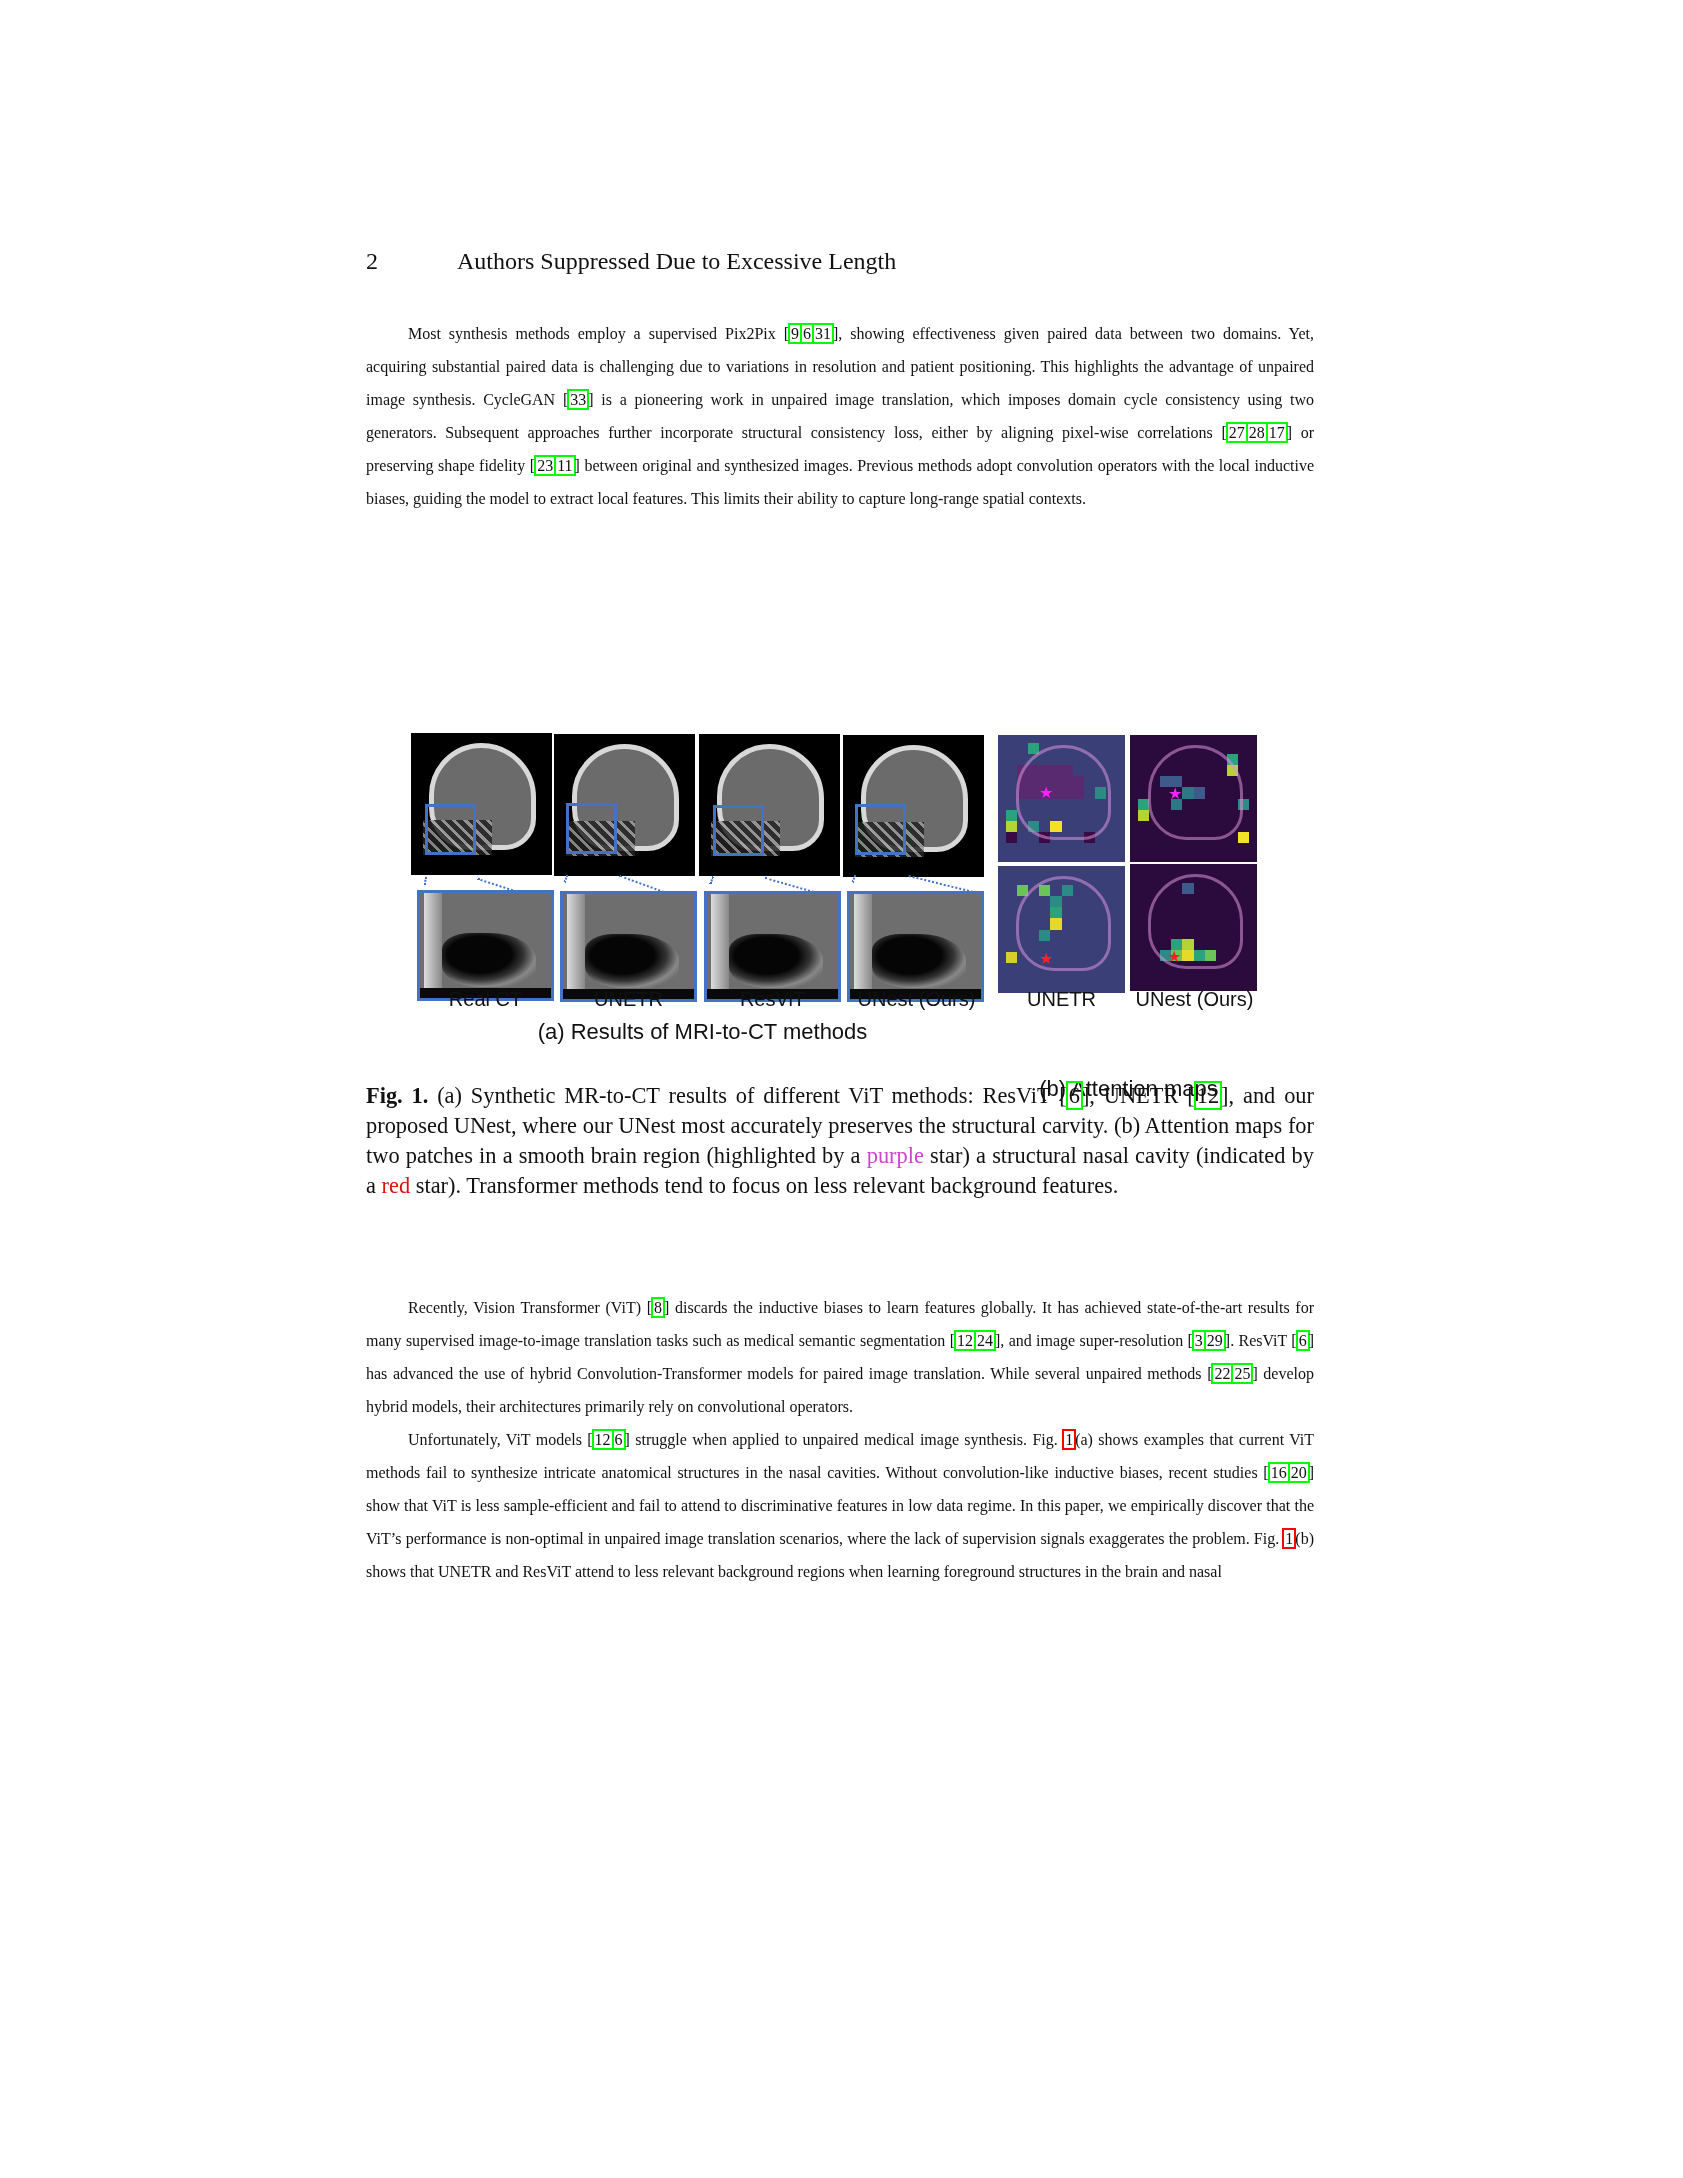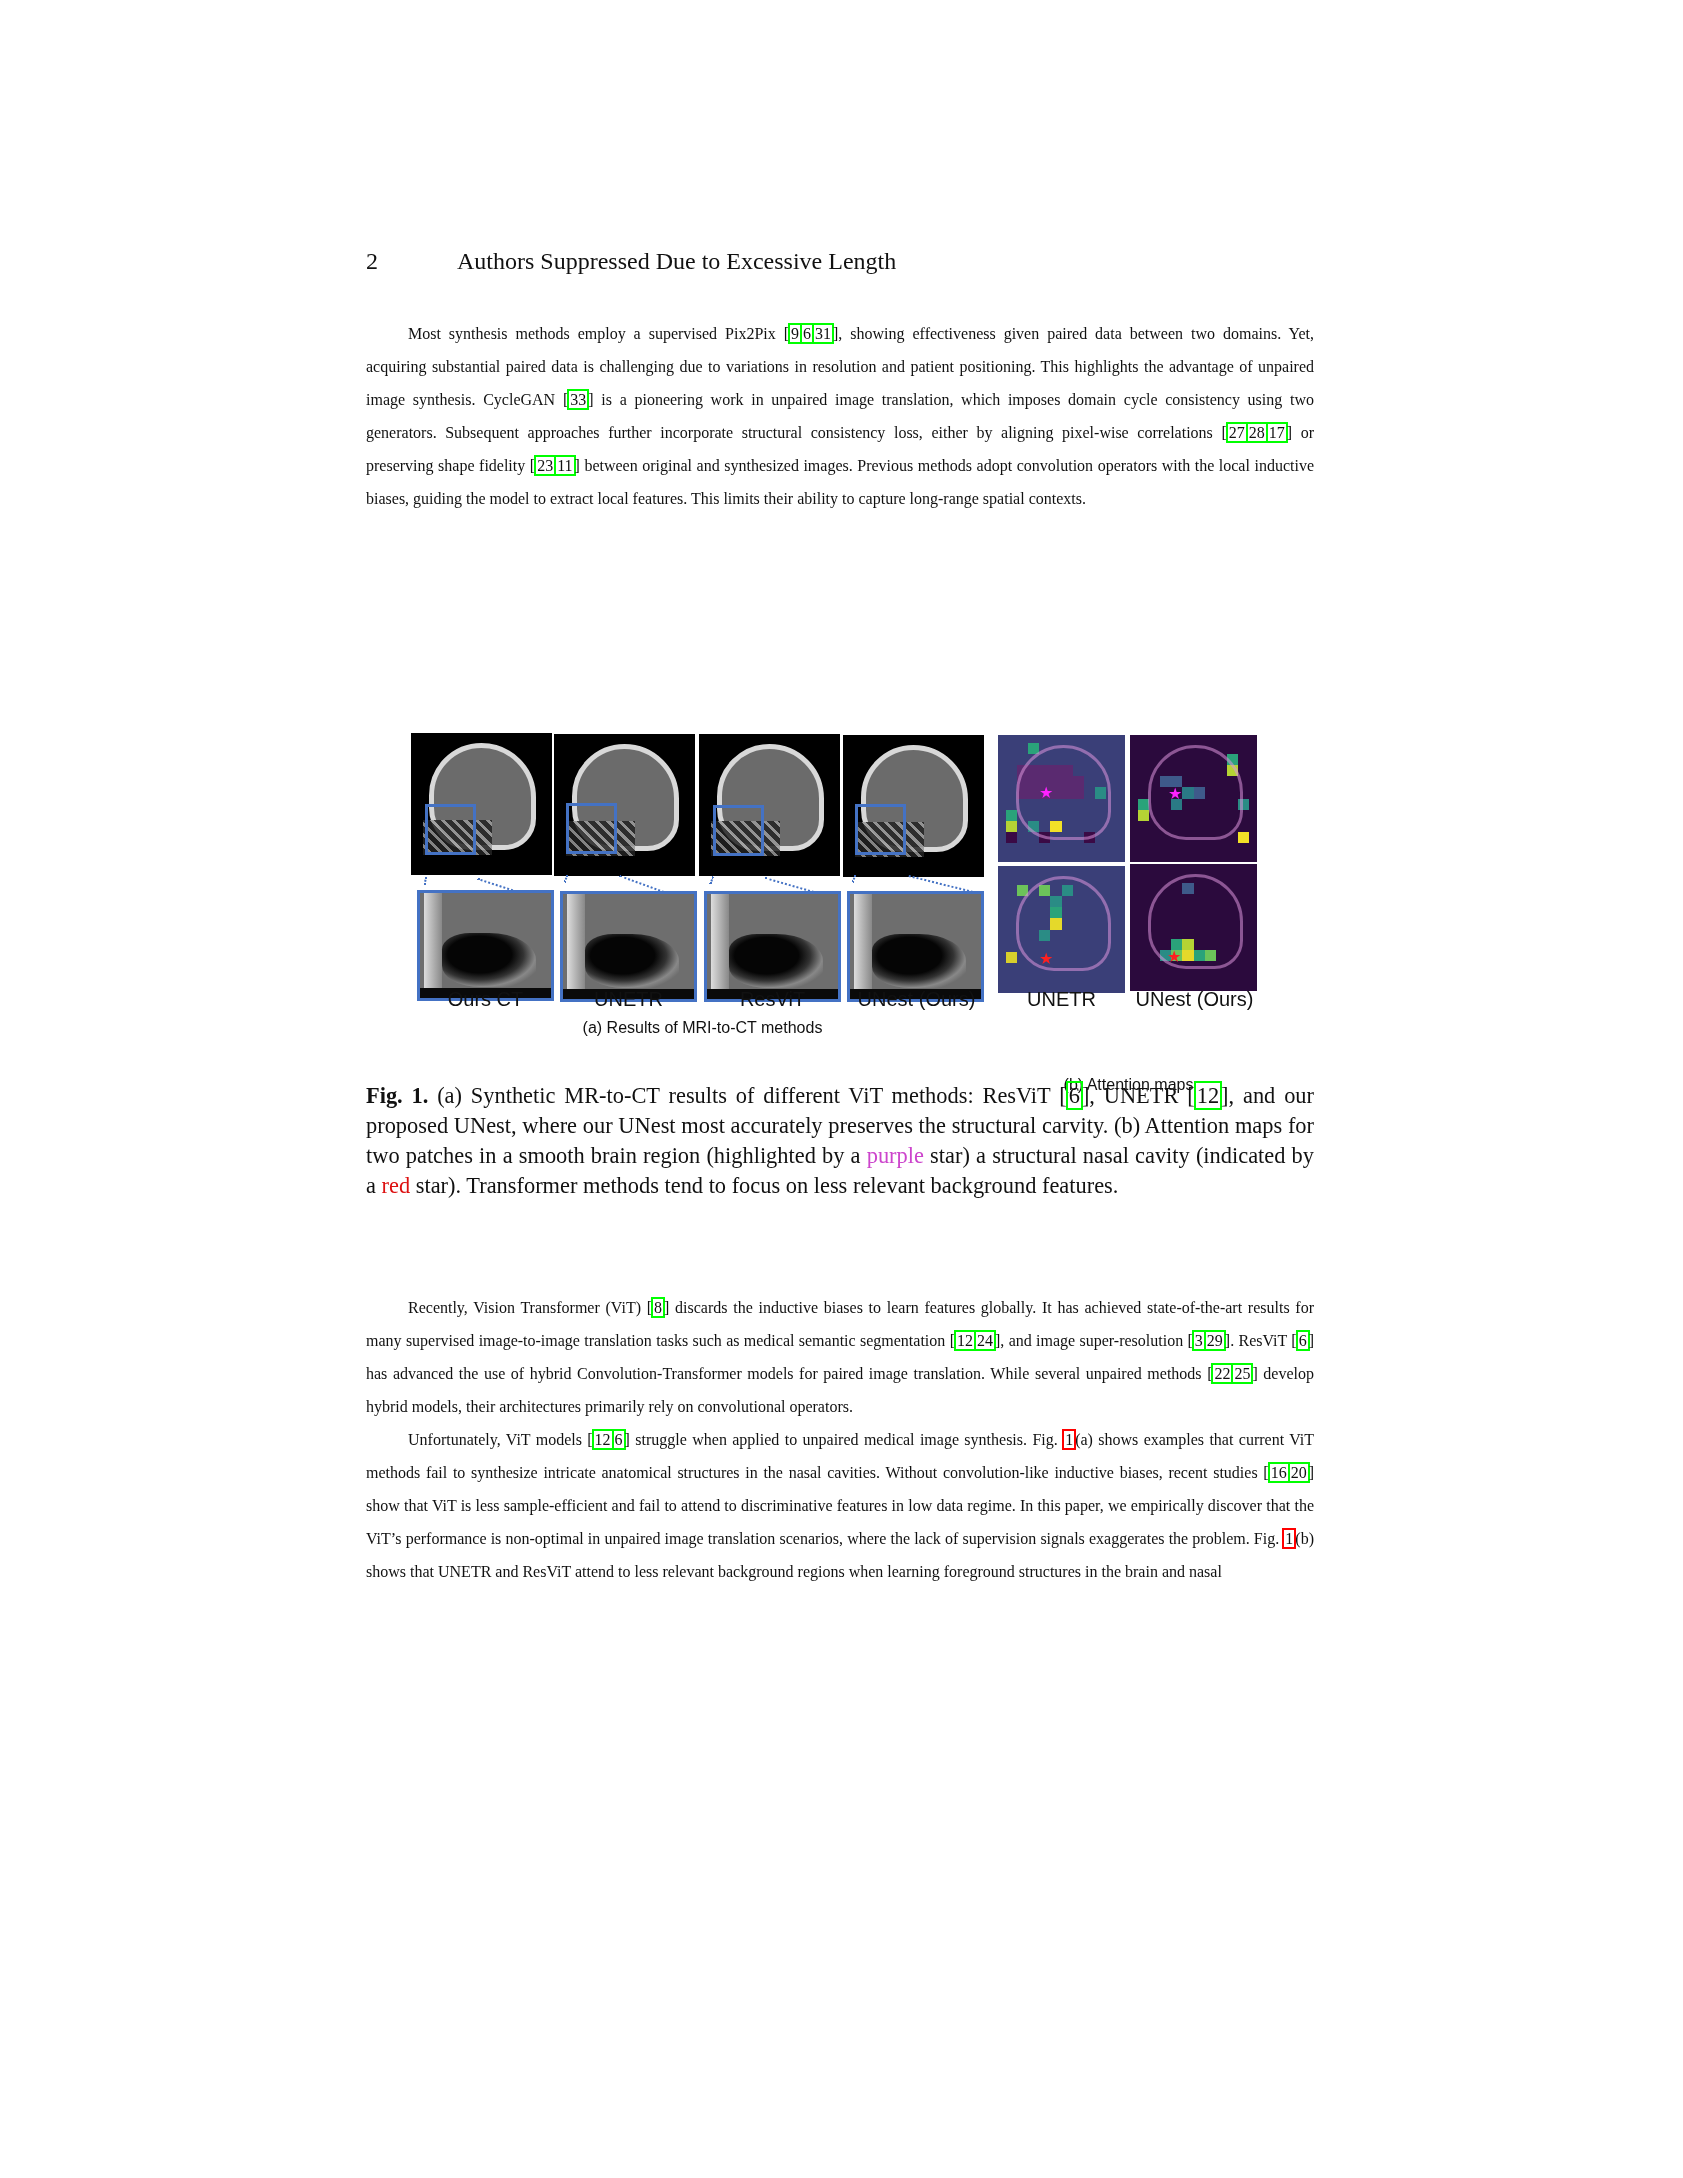--- a/index.html
+++ b/index.html
@@ -35,21 +35,21 @@
               box-sizing:border-box; background:#6e6e6e; overflow:hidden; }
   .zoom-box .bone { position:absolute; left:4px; top:0; width:18px; height:100%;
                     background:linear-gradient(90deg,#ddd,#888); }
   .zoom-box .cav { position:absolute; left:22px; top:40px; width:94px; height:54px;
                    background:radial-gradient(ellipse at 40% 40%,#050505 0 40%,#333 55%,#888 70%,#6e6e6e 80%);
                    border-radius:30% 50% 20% 40%; }
   .zoom-box .floor { position:absolute; left:0; bottom:0; width:100%; height:10px; background:#0a0a0a; }
   .connector { position:absolute; height:0; border-top:2px dotted #4472c4; transform-origin:0 0; }
   .fig-label { position:absolute; font-family:"Liberation Sans",sans-serif; font-size:20px;
                text-align:center; color:#111; }
-  .sub-caption { position:absolute; font-family:"Liberation Sans",sans-serif; font-size:16px;
+  .sub-caption { position:absolute; font-family:"Liberation Sans",sans-serif; font-size:22px;
                  text-align:center; color:#111; }
 
   .attn { position:absolute; width:127px; height:127px; overflow:hidden; }
   .attn.unetr { background:#3a3f78; }
   .attn.unest { background:#2b0a3d; }
   .attn .grid { position:absolute; left:8px; top:8px; width:111px; height:111px;
                 display:grid; grid-template-columns:repeat(10,1fr); grid-template-rows:repeat(10,1fr); }
   .attn .grid span { display:block; }
   .attn .head { position:absolute; left:18px; top:10px; width:95px; height:95px;
                 border-radius:50% 50% 30% 40%; border:3px solid rgba(220,150,220,.55);
@@ -116,21 +116,21 @@
     <div class="bone"></div>
       <div class="cav"></div>
       <div class="floor"></div>
   </div>
   <div class="zoom-box" style="left:847px; top:891px;">
     <div class="bone"></div>
       <div class="cav"></div>
       <div class="floor"></div>
   </div>
 
-  <div class="fig-label" style="left:417px; top:988px; width:137px;">Ours CT</div>
+  <div class="fig-label" style="left:417px; top:988px; width:137px;">Real CT</div>
   <div class="fig-label" style="left:560px; top:988px; width:137px;">UNETR</div>
   <div class="fig-label" style="left:704px; top:988px; width:137px;">ResViT</div>
   <div class="fig-label" style="left:843px; top:988px; width:147px;">UNest (Ours)</div>
   <div class="sub-caption" style="left:475px; top:1019px; width:455px;">(a) Results of MRI-to-CT methods</div>
 
   <div class="attn unetr" style="left:998px; top:735px;">
     <div class="grid">
       <span></span>
         <span></span>
         <span style="background:#2aa37a"></span>

